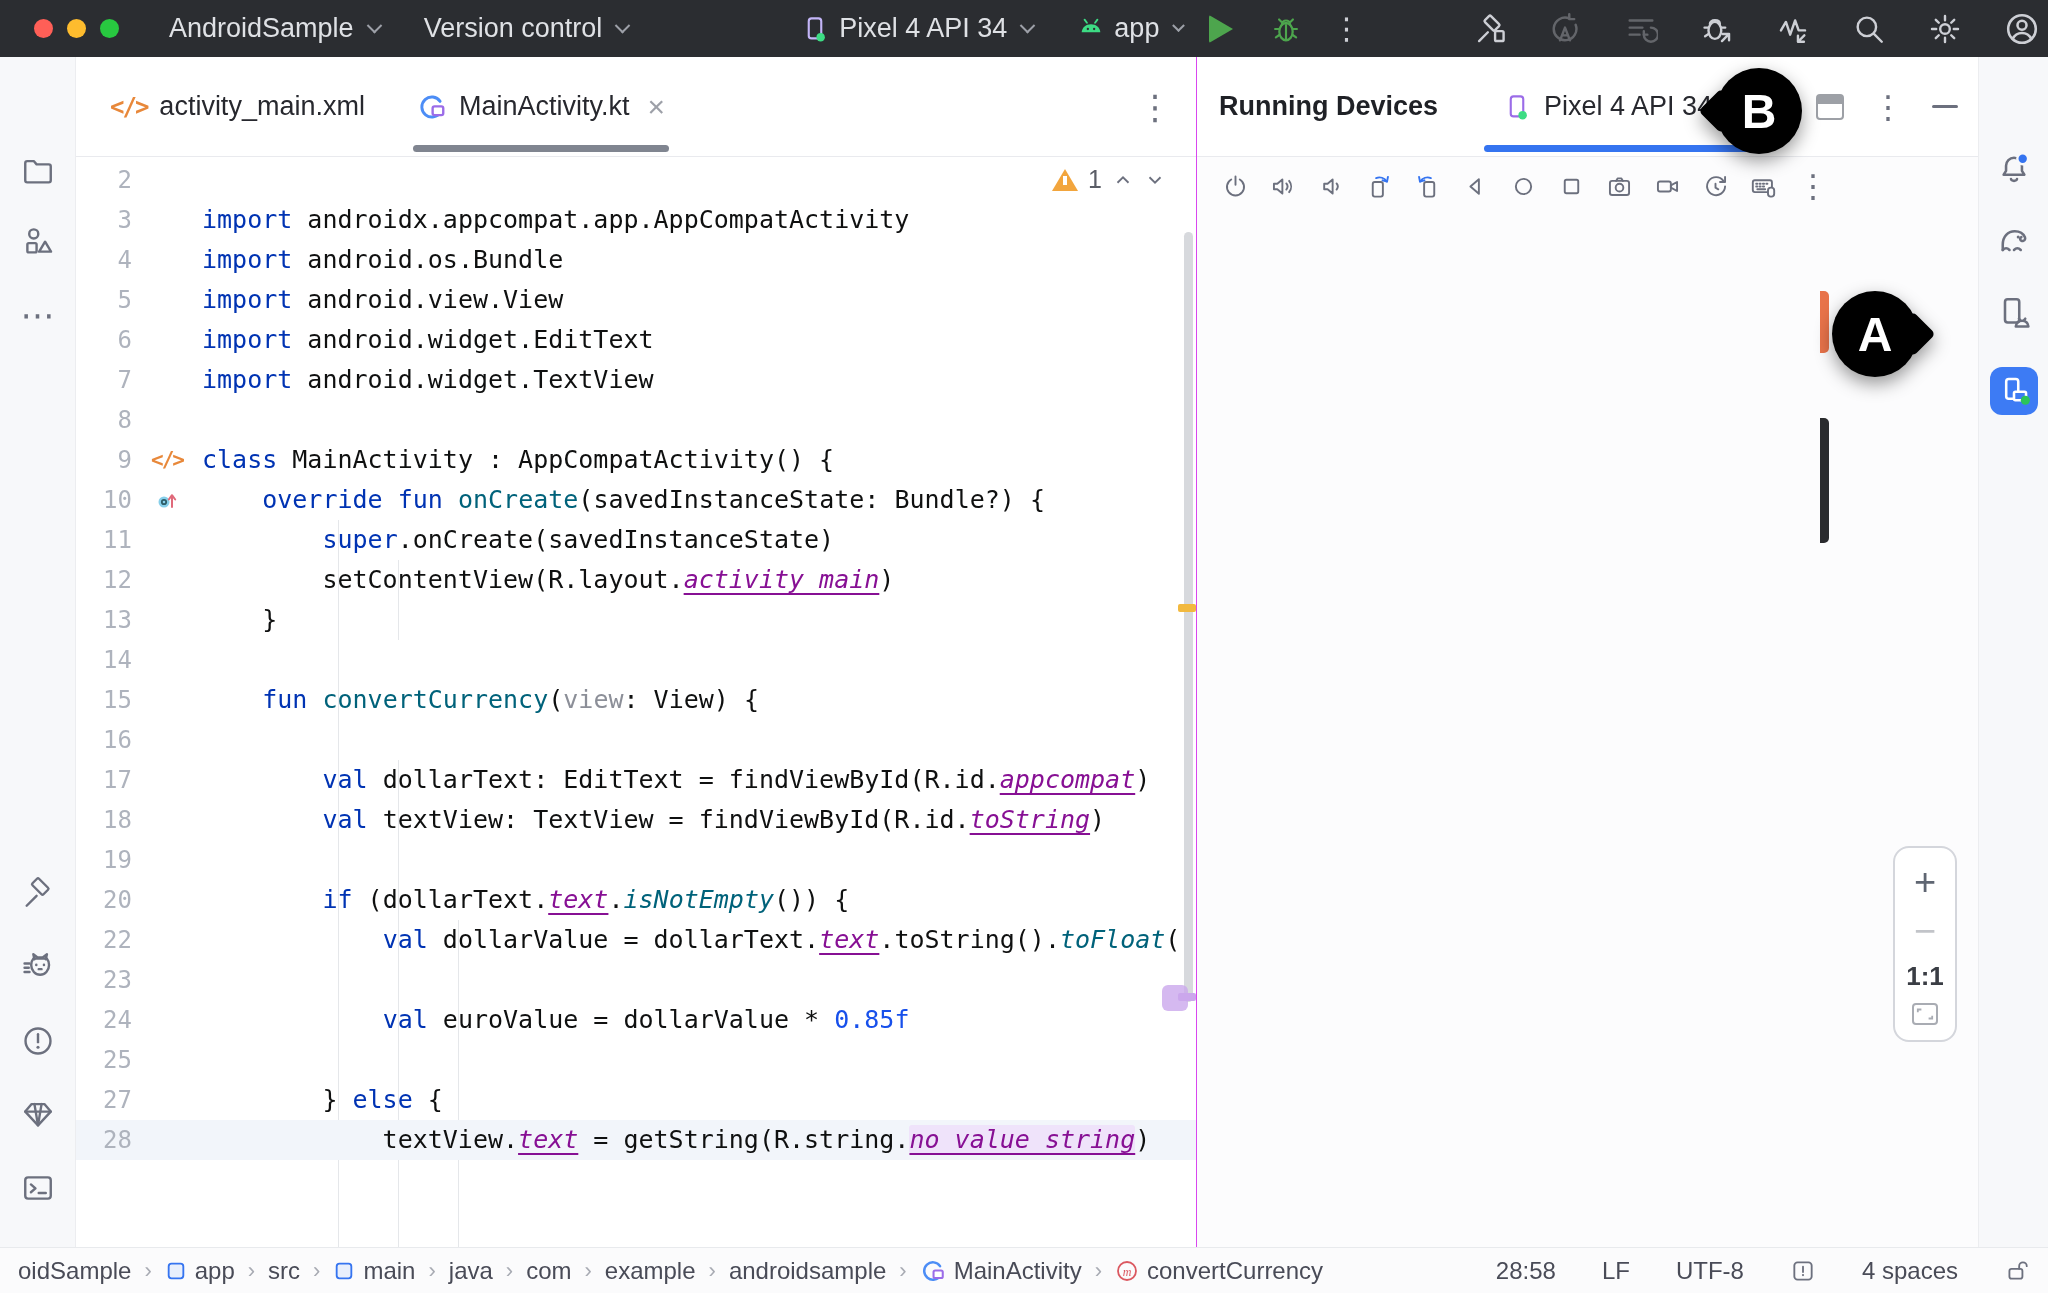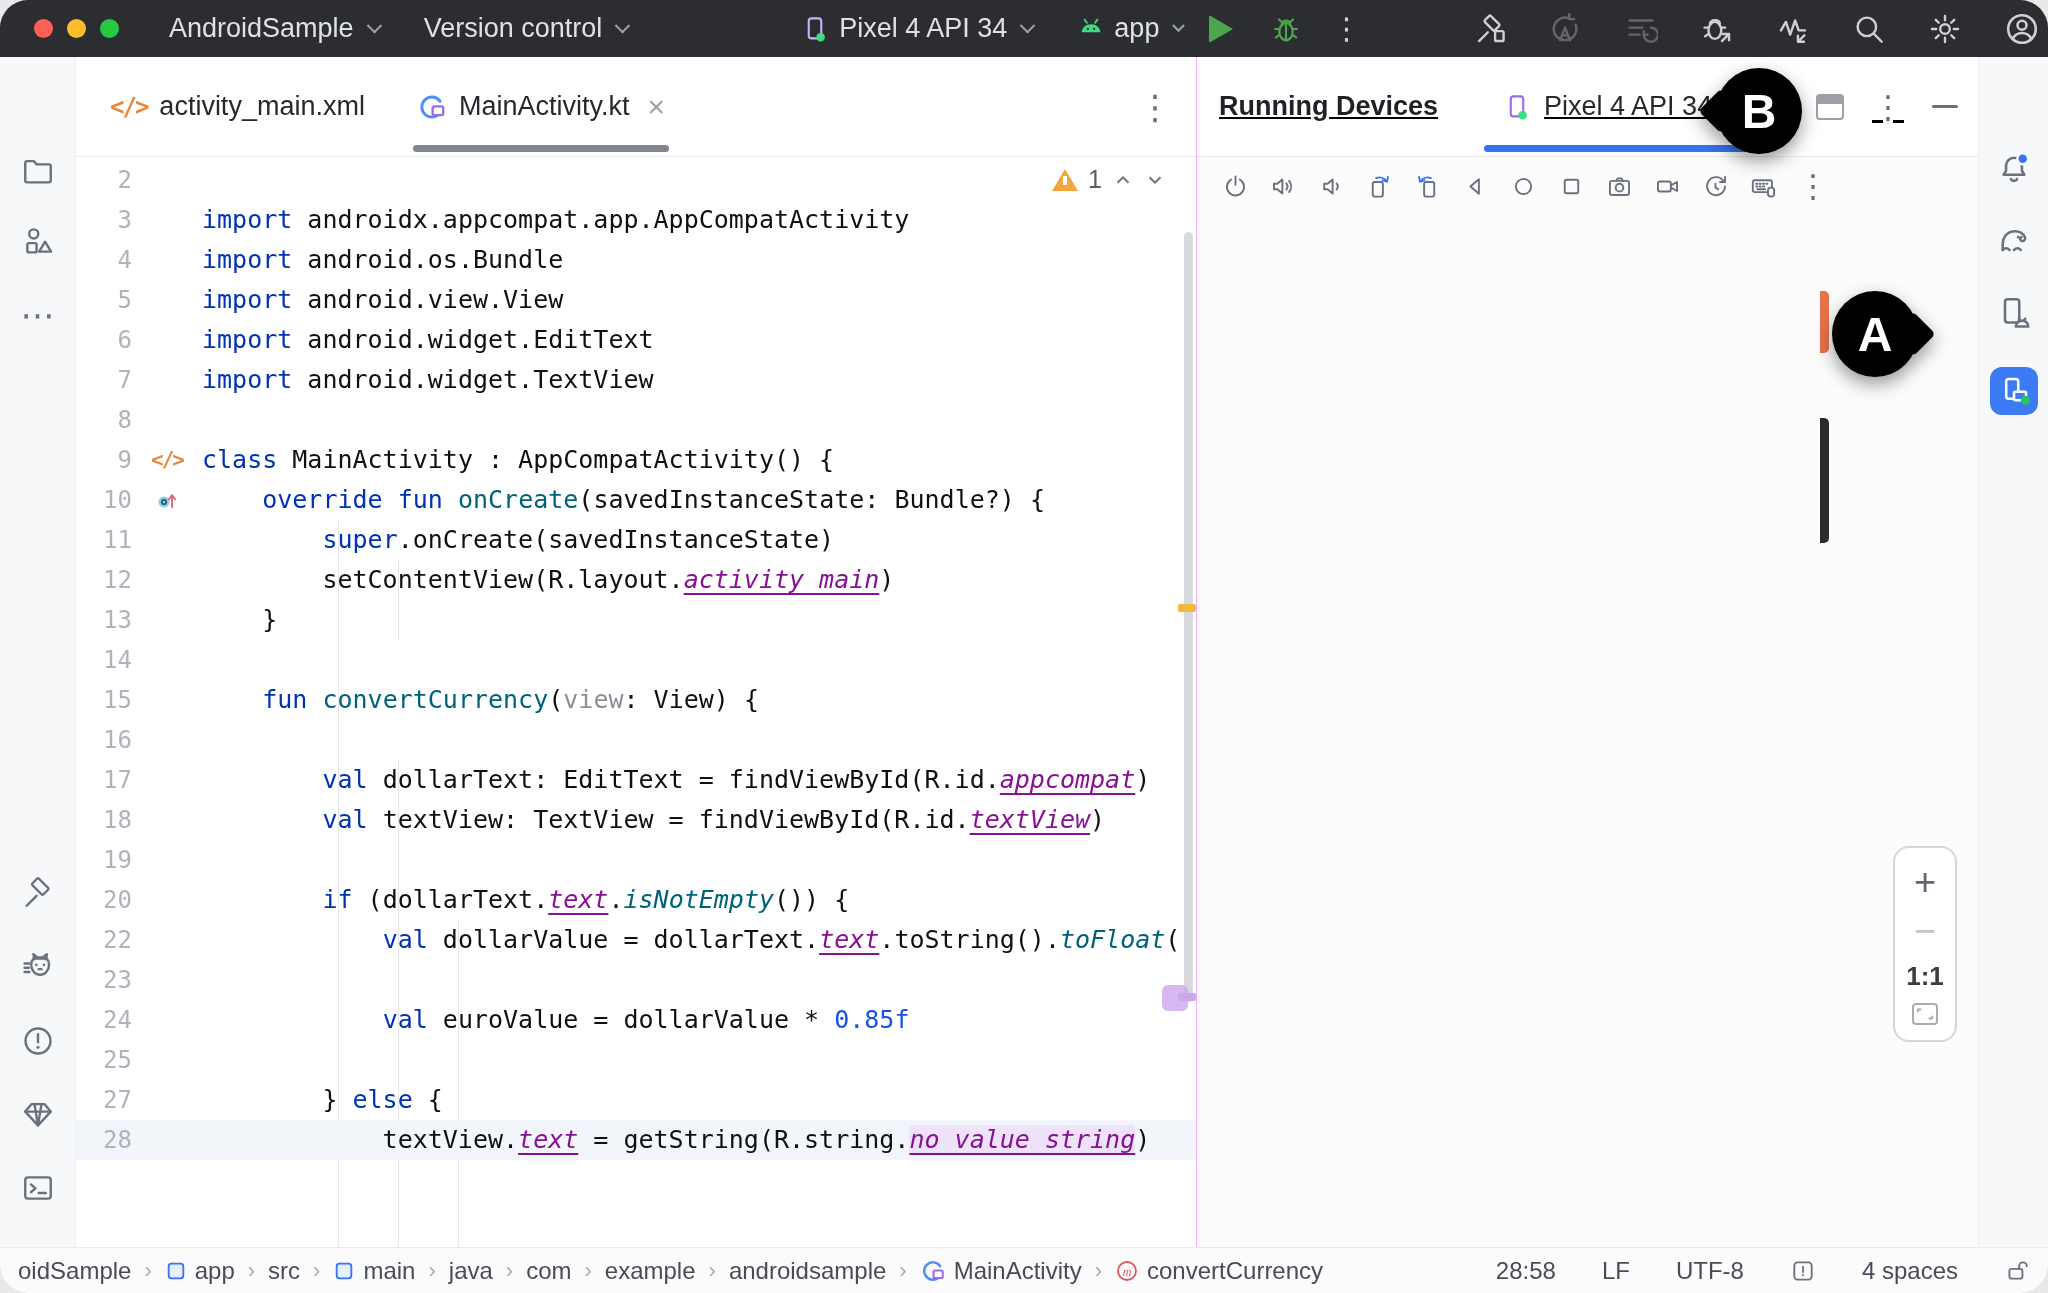--- a/index.html
+++ b/index.html
@@ -1,18 +1,18 @@
 <!DOCTYPE html>
 <html><head>
 <meta charset="utf-8">
 <style>
   html,body{margin:0;padding:0;background:#e9e9e9;}
   *{box-sizing:border-box;}
-  #app{position:relative;width:2048px;height:1293px;background:#f0abfc;overflow:hidden;
-       font-family:"Liberation Sans",sans-serif;border-radius:28px;-webkit-font-smoothing:antialiased;}
+  #app{position:relative;width:2048px;height:1293px;background:#d946ef;overflow:hidden;
+       font-family:"Liberation Sans",sans-serif;-webkit-font-smoothing:antialiased;}
   .abs{position:absolute;}
   .ico svg{fill:none;stroke:#6C707E;stroke-width:1.7;stroke-linecap:round;stroke-linejoin:round;display:block;}
   .ico{display:inline-flex;align-items:center;justify-content:center;}
 
   
   .titlebar{position:absolute;left:0;top:0;width:2048px;height:57px;background:#2B2D31;
             display:flex;align-items:center;color:#DFE1E5;font-size:27px;}
   .tl{width:19px;height:19px;border-radius:50%;margin-right:14px;}
   .tb-group{display:flex;align-items:center;gap:9px;margin-right:44px;cursor:default;}
   .chev{width:11px;height:11px;border-right:2.4px solid #9DA0A8;border-bottom:2.4px solid #9DA0A8;
@@ -60,21 +60,21 @@
   .warnbox{position:absolute;right:30px;top:8px;display:flex;align-items:center;gap:10px;color:#5A5D66;font-size:25px;}
   .warn-tri{width:0;height:0;border-left:13px solid transparent;border-right:13px solid transparent;border-bottom:22px solid #F2A53D;position:relative;}
   .warn-tri:after{content:"";position:absolute;left:-2px;top:7px;width:4px;height:9px;background:#fff;}
   .scrollthumb{position:absolute;right:3px;top:75px;width:9px;height:770px;border-radius:5px;background:#D7D9DD;}
   .stripe-mark{position:absolute;right:0;width:18px;height:8px;border-radius:2px;}
   .caret-inlay{position:absolute;right:8px;top:828px;width:26px;height:26px;border-radius:6px;background:#CBA7EC;opacity:.8;}
 
   
   .panel{position:absolute;left:1197px;top:57px;width:781px;height:1190px;background:#FCFCFD;}
   .panel-head{position:absolute;left:0;top:0;width:100%;height:100px;background:#fff;border-bottom:1px solid #E9EAEE;
-              display:flex;align-items:center;text-decoration:underline;}
+              display:flex;align-items:center;}
   .panel-title{font-size:27px;font-weight:bold;color:#1F2126;margin-left:22px;}
   .ptab{display:flex;align-items:center;gap:12px;margin-left:54px;font-size:27px;color:#27282E;position:relative;height:100%;padding:0 10px;cursor:pointer;}
   .ptab .close{color:#9DA0A8;font-size:30px;margin-left:10px;}
   .ptab-underline{position:absolute;left:-8px;right:-8px;bottom:4px;height:7px;border-radius:4px;background:#3574F0;}
   .panel-head-controls{margin-left:auto;margin-right:20px;display:flex;align-items:center;gap:28px;}
   .winlayout{width:28px;height:26px;border:2.4px solid #9DA0A6;border-radius:4px;position:relative;}
   .winlayout:before{content:"";position:absolute;left:0;top:0;right:0;height:8px;background:#9DA0A6;}
   .vdots{color:#6C707E;font-size:32px;line-height:1;}
   .hminus{width:26px;height:3px;background:#6C707E;border-radius:2px;}
   .emu-toolbar{position:absolute;left:0;top:100px;width:100%;height:58px;display:flex;align-items:center;gap:20px;padding-left:24px;}
@@ -312,21 +312,21 @@
               <circle cx="9" cy="14" r="2.2" fill="none" stroke="#2E5D68" stroke-width="1.8"></circle>
               <path d="M17 19V9M13.8 11.5L17 7.2l3.2 4.3" fill="none" stroke="#E0697A" stroke-width="2" stroke-linecap="round" stroke-linejoin="round"></path>
             </svg></span><span class="code"><span class="t-pl">    </span><span class="t-kw">override</span><span class="t-pl"> </span><span class="t-kw">fun</span><span class="t-pl"> </span><span class="t-fn">onCreate</span><span class="t-pl">(savedInstanceState: Bundle?) {</span></span></div>
         <div class="code-row"><span class="ln">11</span><span class="gut"></span><span class="code"><span class="t-pl">        </span><span class="t-kw">super</span><span class="t-pl">.onCreate(savedInstanceState)</span></span></div>
         <div class="code-row"><span class="ln">12</span><span class="gut"></span><span class="code"><span class="t-pl">        setContentView(R.layout.</span><span class="t-res">activity_main</span><span class="t-pl">)</span></span></div>
         <div class="code-row"><span class="ln">13</span><span class="gut"></span><span class="code"><span class="t-pl">    }</span></span></div>
         <div class="code-row"><span class="ln">14</span><span class="gut"></span><span class="code"></span></div>
         <div class="code-row"><span class="ln">15</span><span class="gut"></span><span class="code"><span class="t-pl">    </span><span class="t-kw">fun</span><span class="t-pl"> </span><span class="t-fn">convertCurrency</span><span class="t-pl">(</span><span class="t-par">view</span><span class="t-pl">: View) {</span></span></div>
         <div class="code-row"><span class="ln">16</span><span class="gut"></span><span class="code"></span></div>
         <div class="code-row"><span class="ln">17</span><span class="gut"></span><span class="code"><span class="t-pl">        </span><span class="t-kw">val</span><span class="t-pl"> dollarText: EditText = findViewById(R.id.</span><span class="t-res">appcompat</span><span class="t-pl">)</span></span></div>
-        <div class="code-row"><span class="ln">18</span><span class="gut"></span><span class="code"><span class="t-pl">        </span><span class="t-kw">val</span><span class="t-pl"> textView: TextView = findViewById(R.id.</span><span class="t-res">textView</span><span class="t-pl">)</span></span></div>
+        <div class="code-row"><span class="ln">18</span><span class="gut"></span><span class="code"><span class="t-pl">        </span><span class="t-kw">val</span><span class="t-pl"> textView: TextView = findViewById(R.id.</span><span class="t-res">toString</span><span class="t-pl">)</span></span></div>
         <div class="code-row"><span class="ln">19</span><span class="gut"></span><span class="code"></span></div>
         <div class="code-row"><span class="ln">20</span><span class="gut"></span><span class="code"><span class="t-pl">        </span><span class="t-kw">if</span><span class="t-pl"> (dollarText.</span><span class="t-res">text</span><span class="t-pl">.</span><span class="t-fni">isNotEmpty</span><span class="t-pl">()) {</span></span></div>
         <div class="code-row"><span class="ln">22</span><span class="gut"></span><span class="code"><span class="t-pl">            </span><span class="t-kw">val</span><span class="t-pl"> dollarValue = dollarText.</span><span class="t-res">text</span><span class="t-pl">.toString().</span><span class="t-fni">toFloat</span><span class="t-pl">()</span></span></div>
         <div class="code-row"><span class="ln">23</span><span class="gut"></span><span class="code"></span></div>
         <div class="code-row"><span class="ln">24</span><span class="gut"></span><span class="code"><span class="t-pl">            </span><span class="t-kw">val</span><span class="t-pl"> euroValue = dollarValue * </span><span class="t-num">0.85f</span></span></div>
         <div class="code-row"><span class="ln">25</span><span class="gut"></span><span class="code"></span></div>
         <div class="code-row"><span class="ln">27</span><span class="gut"></span><span class="code"><span class="t-pl">        } </span><span class="t-kw">else</span><span class="t-pl"> {</span></span></div>
         <div class="code-row current"><span class="ln">28</span><span class="gut"></span><span class="code"><span class="t-pl">            textView.</span><span class="t-res">text</span><span class="t-pl"> = getString(R.string.</span><span class="t-hl">no_value_string</span><span class="t-pl">)</span></span></div>
       </div>
     <div class="warnbox">

